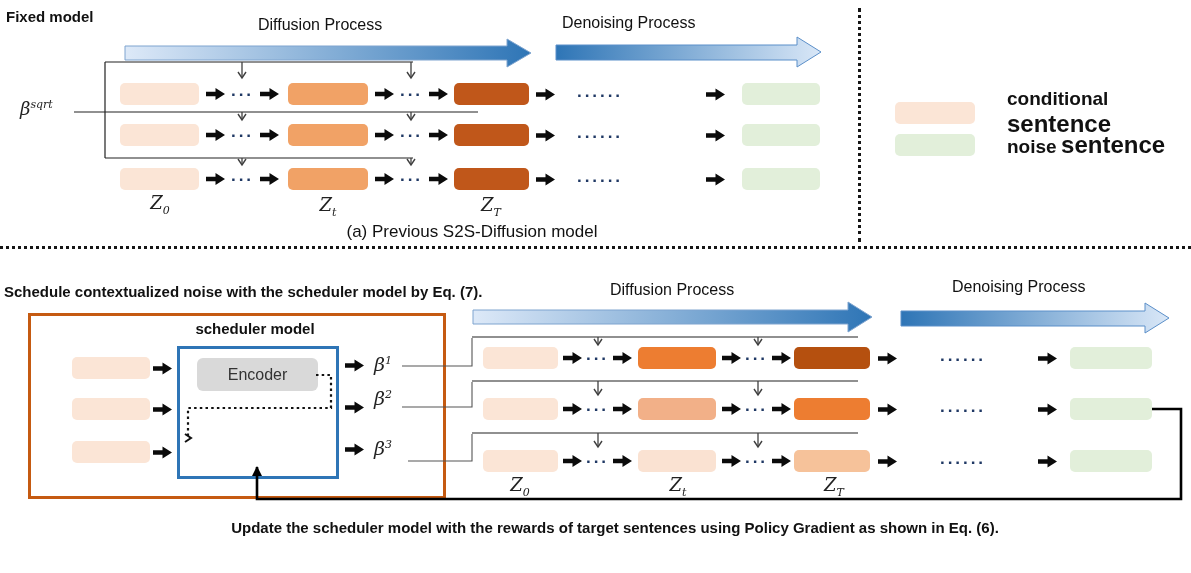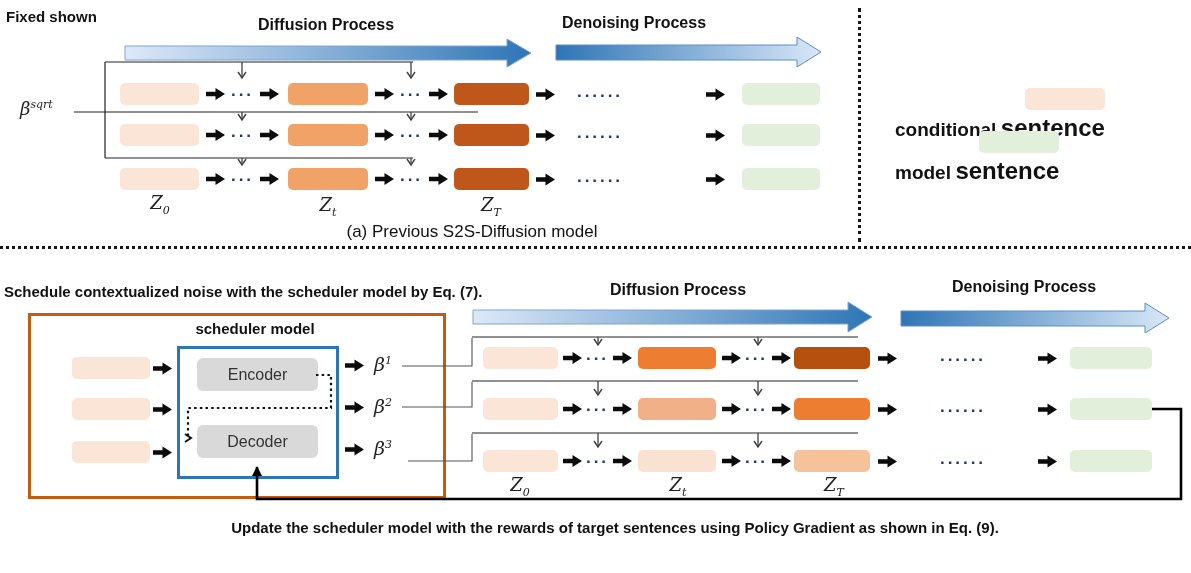--- a/index.html
+++ b/index.html
@@ -1,52 +1,52 @@
 <!DOCTYPE html>
 <html><head>
 <meta charset="utf-8">
 <style>
   html,body{margin:0;padding:0;background:#fff;}
   .canvas{position:relative;width:1191px;height:573px;background:#fff;overflow:hidden;
           font-family:"Liberation Sans",sans-serif;}
   .lbl{position:absolute;white-space:nowrap;color:#111;}
   .b15{font-weight:bold;font-size:15px;}
-  .b16{font-weight:bold;font-size:16px;}
+  .b16{font-weight:normal;font-size:16px;}
   .b17{font-weight:normal;font-size:17px;}
   .ctr{text-align:center;}
   .math{position:absolute;font-family:"DejaVu Serif",serif;font-style:italic;font-size:18px;color:#222;white-space:nowrap;}
   .math sub{font-size:11px;}
   .math sup{font-size:11px;}
   .blk{height:22px;border-radius:5px;flex:0 0 auto;}
   .abs{position:absolute;}
   .chain{position:absolute;display:flex;align-items:center;height:22px;}
   .ar{display:inline-block;width:19px;height:13px;background:#0b0b0b;flex:0 0 auto;
       clip-path:polygon(0 33%,50% 33%,50% 4%,100% 50%,50% 96%,50% 67%,0 67%);}
   .d3{font-weight:bold;font-size:17px;letter-spacing:2px;color:#1F3864;line-height:1;flex:0 0 auto;}
   .m3{margin-left:3px}.m4{margin-left:4px}.m5{margin-left:5px}.m6{margin-left:6px}.m7{margin-left:7px}.m9{margin-left:9px}
   .w75{width:75px}.w76{width:76px}.w78{width:78px}.w79{width:79px}.w80{width:80px}.w82{width:82px}
   .box{position:absolute;}
   .orange{border:3px solid #C55A11;}
   .blue{border:3px solid #2E75B6;background:#fff;}
   .gblk{position:absolute;background:#D9D9D9;border-radius:6px;display:flex;align-items:center;justify-content:center;
         font-size:16px;color:#333;text-align:right;}
-  .legendrow{position:absolute;display:flex;align-items:flex-end;gap:4px;flex-direction:column;}
+  .legendrow{position:absolute;display:flex;align-items:center;gap:32px;}
   .p1{font-weight:bold;font-size:19px;color:#111;}
   .p2{font-weight:bold;font-size:24px;color:#111;}
   .hdots{position:absolute;left:0;width:1191px;height:0;border-top:3px dotted #161616;}
   .vdots{position:absolute;width:0;border-left:3px dotted #161616;}
   .overlay{position:absolute;left:0;top:0;pointer-events:none;}
   .mathit{font-family:"DejaVu Serif",serif;font-style:italic;font-size:19px;}
 </style>
 </head>
 <body>
 
 <div class="canvas">
 
-  <div class="lbl b15" style="left:6px;top:8px">Fixed shown</div>
+  <div class="lbl b15" style="left:6px;top:8px">Fixed model</div>
   <div class="lbl b16" style="left:258px;top:16px">Diffusion Process</div>
   <div class="lbl b16" style="left:562px;top:14px">Denoising Process</div>
 
   <div class="math" style="left:20px;top:98px"><span>β</span><sup>sqrt</sup></div>
 
   <div class="chain" style="left:120px;top:83px">
     <div class="blk w79" style="background: rgb(251, 229, 214);"></div>
     <span class="ar m7"></span>
     <span class="d3 m6">···</span>
     <span class="ar m6"></span>
@@ -101,49 +101,46 @@
 
   <div class="hdots" style="top:246px"></div>
   <div class="vdots" style="left:858px;top:8px;height:234px"></div>
 
   <div class="legendrow" style="left:895px;top:88px">
     <div class="blk" style="width: 80px; background: rgb(251, 229, 214);"></div>
     <div><span class="p1">conditional</span> <span class="p2">sentence</span></div>
   </div>
   <div class="legendrow" style="left:895px;top:131px">
     <div class="blk" style="width: 80px; background: rgb(226, 239, 218);"></div>
-    <div><span class="p1">model</span> <span class="p2">sentence</span></div>
+    <div><span class="p1">noise</span> <span class="p2">sentence</span></div>
   </div>
 
   <div class="lbl b15" style="left:4px;top:283px">Schedule contextualized noise with the scheduler model by Eq. (7).</div>
   <div class="lbl b16" style="left:610px;top:281px">Diffusion Process</div>
   <div class="lbl b16" style="left:952px;top:278px">Denoising Process</div>
 
   <div class="box orange" style="left: 28px; top: 313px; width: 412px; height: 180px; border-color: rgb(197, 90, 17);"></div>
   <div class="lbl b15 ctr" style="left:180px;top:320px;width:150px">scheduler model</div>
   <div class="box blue" style="left: 177px; top: 346px; width: 156px; height: 127px; border-color: rgb(46, 117, 182);"></div>
   <div class="gblk" style="left: 197px; top: 358px; width: 121px; height: 33px; background: rgb(217, 217, 217);">
       <span>Encoder</span>
     </div>
-  <div class="gblk" style="left: 197px; top: 425px; width: 121px; height: 33px; background: rgb(217, 217, 217);">
-      <span>Decoder</span>
-    </div>
 
   <div class="blk abs w78" style="left: 72px; top: 357px; background: rgb(251, 229, 214);"></div>
   <div class="blk abs w78" style="left: 72px; top: 398px; background: rgb(251, 229, 214);"></div>
   <div class="blk abs w78" style="left: 72px; top: 441px; background: rgb(251, 229, 214);"></div>
   <span class="ar abs" style="left:153px;top:362px"></span>
   <span class="ar abs" style="left:153px;top:403px"></span>
   <span class="ar abs" style="left:153px;top:446px"></span>
 
   <span class="ar abs" style="left:345px;top:359px"></span>
   <span class="ar abs" style="left:345px;top:401px"></span>
   <span class="ar abs" style="left:345px;top:443px"></span>
   <div class="math" style="left:374px;top:353px;font-size:19px"><span>β</span><sup>1</sup></div>
-  <div class="math" style="left:374px;top:395px;font-size:19px"><span>β</span><sup>2</sup></div>
+  <div class="math" style="left:374px;top:387px;font-size:19px"><span>β</span><sup>2</sup></div>
   <div class="math" style="left:374px;top:437px;font-size:19px"><span>β</span><sup>3</sup></div>
 
   <div class="chain" style="left:483px;top:347px">
     <div class="blk w75" style="background: rgb(251, 229, 214);"></div>
     <span class="ar m5"></span>
     <span class="d3 m4">···</span>
     <span class="ar m4"></span>
     <div class="blk w78 m6" style="background: rgb(237, 125, 49);"></div>
     <span class="ar m6"></span>
     <span class="d3 m4">···</span>
@@ -184,21 +181,21 @@
   </div>
   <span class="ar abs" style="left:878px;top:455px"></span>
   <span class="d3 abs ctr" style="left:927px;top:454px;width:72px">······</span>
   <span class="ar abs" style="left:1038px;top:455px"></span>
   <div class="blk abs w82" style="left: 1070px; top: 450px; background: rgb(226, 239, 218);"></div>
 
   <div class="math ctr" style="left:490px;top:474px;width:60px"><span>Z</span><sub>0</sub></div>
   <div class="math ctr" style="left:648px;top:474px;width:60px"><span>Z</span><sub>t</sub></div>
   <div class="math ctr" style="left:804px;top:474px;width:60px"><span>Z</span><sub>T</sub></div>
 
-  <div class="lbl b15 ctr" style="left:145px;top:519px;width:940px">Update the scheduler model with the rewards of target sentences using Policy Gradient as shown in Eq. (9).</div>
+  <div class="lbl b15 ctr" style="left:145px;top:519px;width:940px">Update the scheduler model with the rewards of target sentences using Policy Gradient as shown in Eq. (6).</div>
 
   <svg class="overlay" width="1191" height="573" viewBox="0 0 1191 573">
     <defs>
       <linearGradient id="gLR" x1="0" y1="0" x2="1" y2="0">
         <stop offset="0" stop-color="#DDE9F8"></stop>
           <stop offset="1" stop-color="#2E75B6"></stop>
       </linearGradient>
       <linearGradient id="gRL" x1="0" y1="0" x2="1" y2="0">
         <stop offset="0" stop-color="#2E75B6"></stop>
           <stop offset="1" stop-color="#D9E7F7"></stop>

